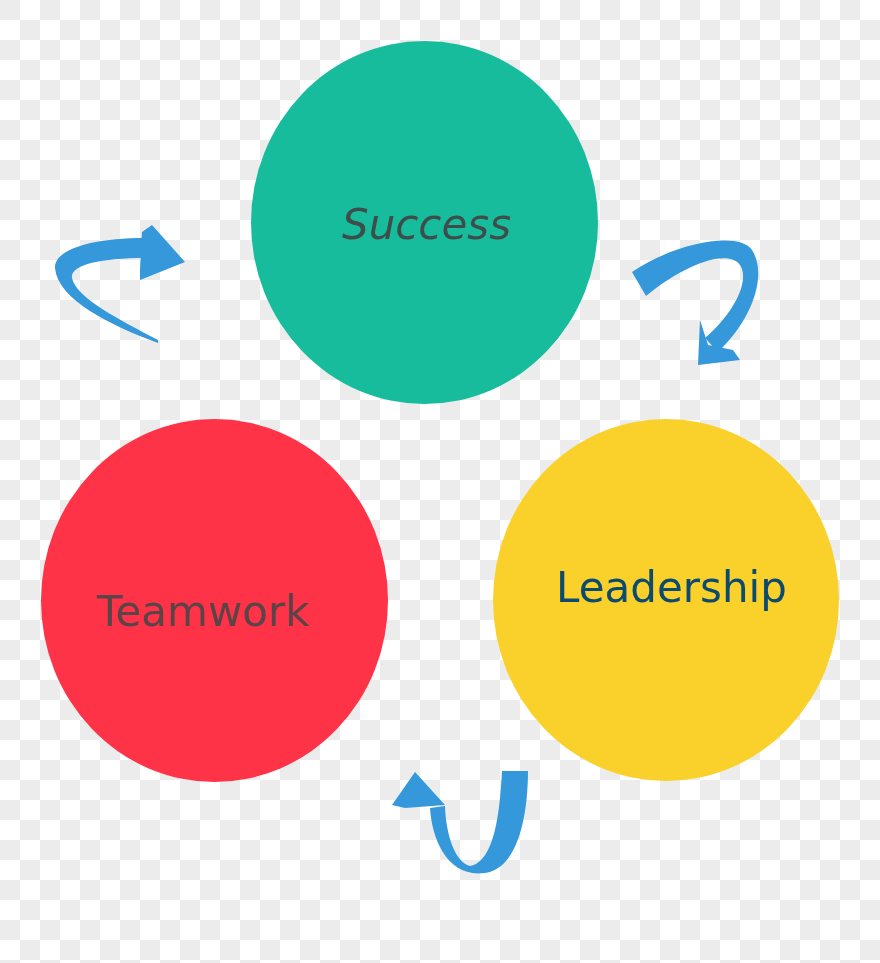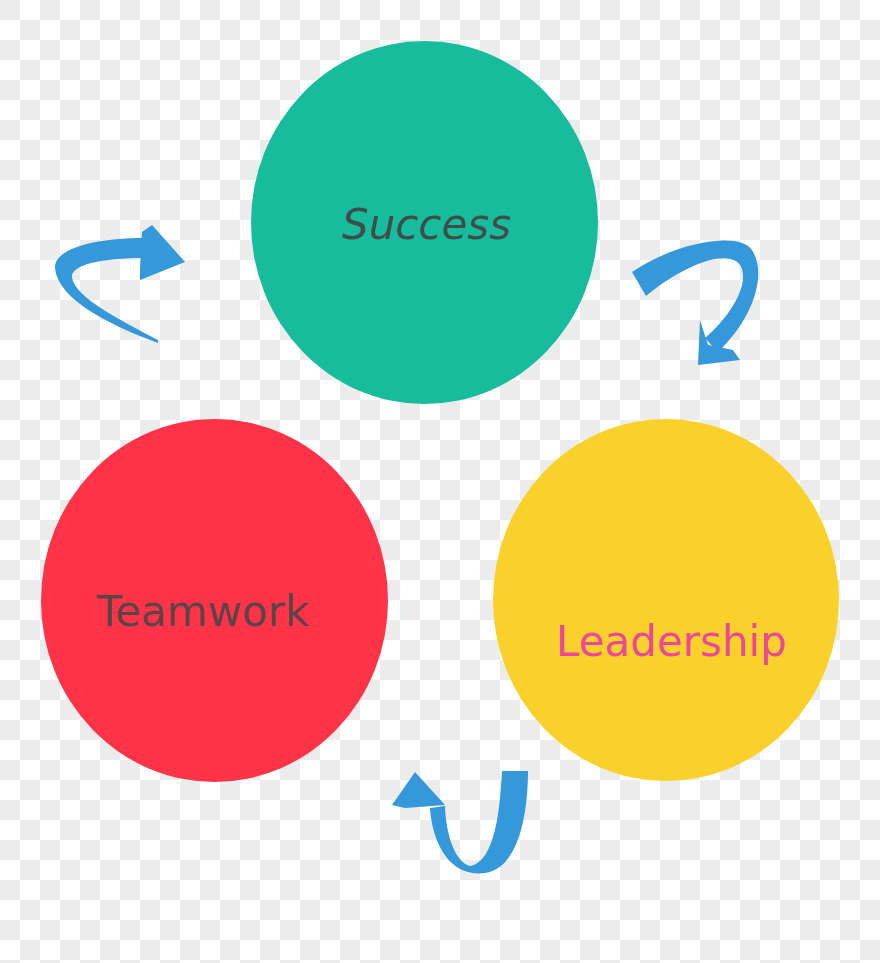--- a/index.html
+++ b/index.html
@@ -19,21 +19,21 @@
   }
   .label {
     position: absolute; font-size: 42px; color: #4a4a4a; white-space: nowrap;
     letter-spacing: 0px;
   }
   #c-success { left: 251px; top: 41px; width: 347px; height: 363px; }
   #c-teamwork { left: 41px; top: 419px; width: 347px; height: 363px; }
   #c-leadership { left: 493px; top: 419px; width: 346px; height: 362px; }
   #l-success { left: 342px; top: 200px; color: #3f4d4a; font-style: italic; }
   #l-teamwork { left: 97px; top: 587px; color: #5a4448; }
-  #l-leadership { left: 556px; top: 617px; color: #ec4899; }
+  #l-leadership { left: 556px; top: 563px; color: #0c4a6e; }
   svg.arrow { position: absolute; overflow: visible; }
 </style>
 </head>
 <body>
 
 <div class="circle" id="c-success" style="background:#17bc9c;"></div>
 <div class="circle" id="c-teamwork" style="background:#fe3347;"></div>
 <div class="circle" id="c-leadership" style="background:#fad12b;"></div>
 
 <span class="label" id="l-success">Success</span>

